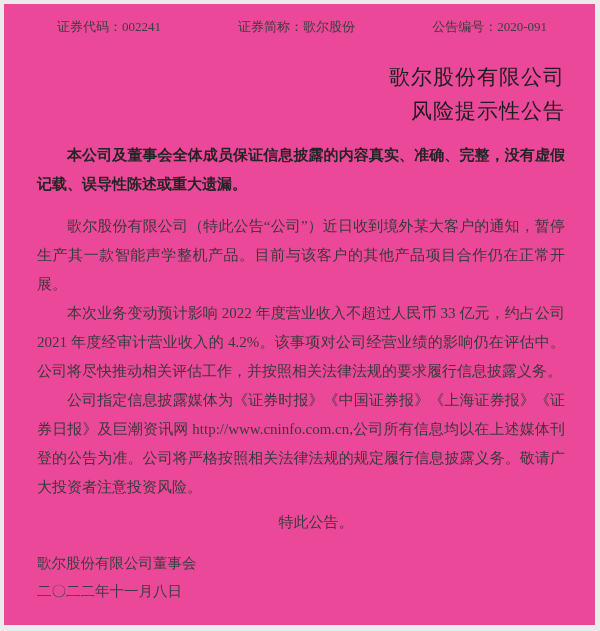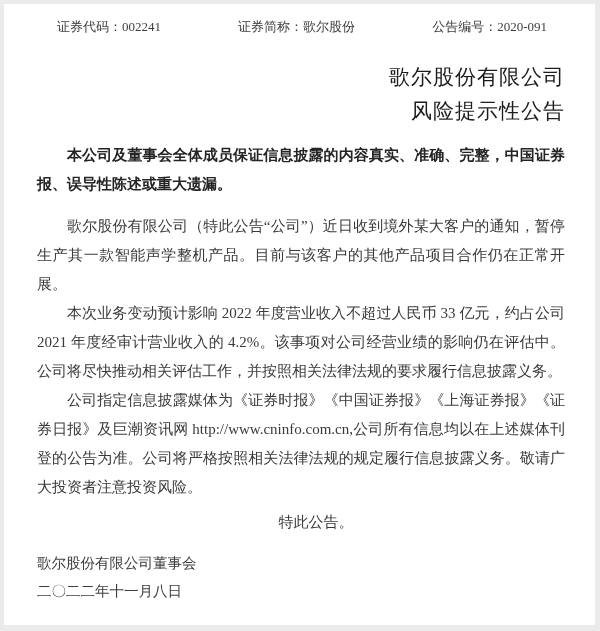--- a/index.html
+++ b/index.html
@@ -9,21 +9,21 @@
     font-family: "Liberation Serif", "DejaVu Serif", serif;
     background: #ebebeb;
     overflow: hidden;
   }
   .page {
     position: absolute;
     left: 4px;
     top: 4px;
     width: 591px;
     height: 621px;
-    background: #ffffff;
+    background: #ec4899;
     padding: 14px 30px 0 33px;
     color: #3a3a3a;
   }
   .doc-header {
     display: flex;
     justify-content: space-between;
     padding: 0 18px 0 20px;
     font-size: 13px;
     line-height: 18px;
     color: #3d3d3d;
@@ -82,21 +82,21 @@
     <span>证券代码：002241</span>
     <span>证券简称：歌尔股份</span>
     <span>公告编号：2020-091</span>
   </div>
 
   <div class="doc-title">
     <div>歌尔股份有限公司</div>
     <div>风险提示性公告</div>
   </div>
 
-  <p class="declaration">本公司及董事会全体成员保证信息披露的内容真实、准确、完整，中国证券报、误导性陈述或重大遗漏。</p>
+  <p class="declaration">本公司及董事会全体成员保证信息披露的内容真实、准确、完整，没有虚假记载、误导性陈述或重大遗漏。</p>
 
   <p class="body-paragraph first">歌尔股份有限公司（特此公告“公司”）近日收到境外某大客户的通知，暂停生产其一款智能声学整机产品。目前与该客户的其他产品项目合作仍在正常开展。</p>
 
   <p class="body-paragraph">本次业务变动预计影响 2022 年度营业收入不超过人民币 33 亿元，约占公司 2021 年度经审计营业收入的 4.2%。该事项对公司经营业绩的影响仍在评估中。公司将尽快推动相关评估工作，并按照相关法律法规的要求履行信息披露义务。</p>
 
   <p class="body-paragraph">公司指定信息披露媒体为《证券时报》《中国证券报》《上海证券报》《证券日报》及巨潮资讯网 http://www.cninfo.com.cn,公司所有信息均以在上述媒体刊登的公告为准。公司将严格按照相关法律法规的规定履行信息披露义务。敬请广大投资者注意投资风险。</p>
 
   <p class="closing">特此公告。</p>
 
   <div class="signoff">

